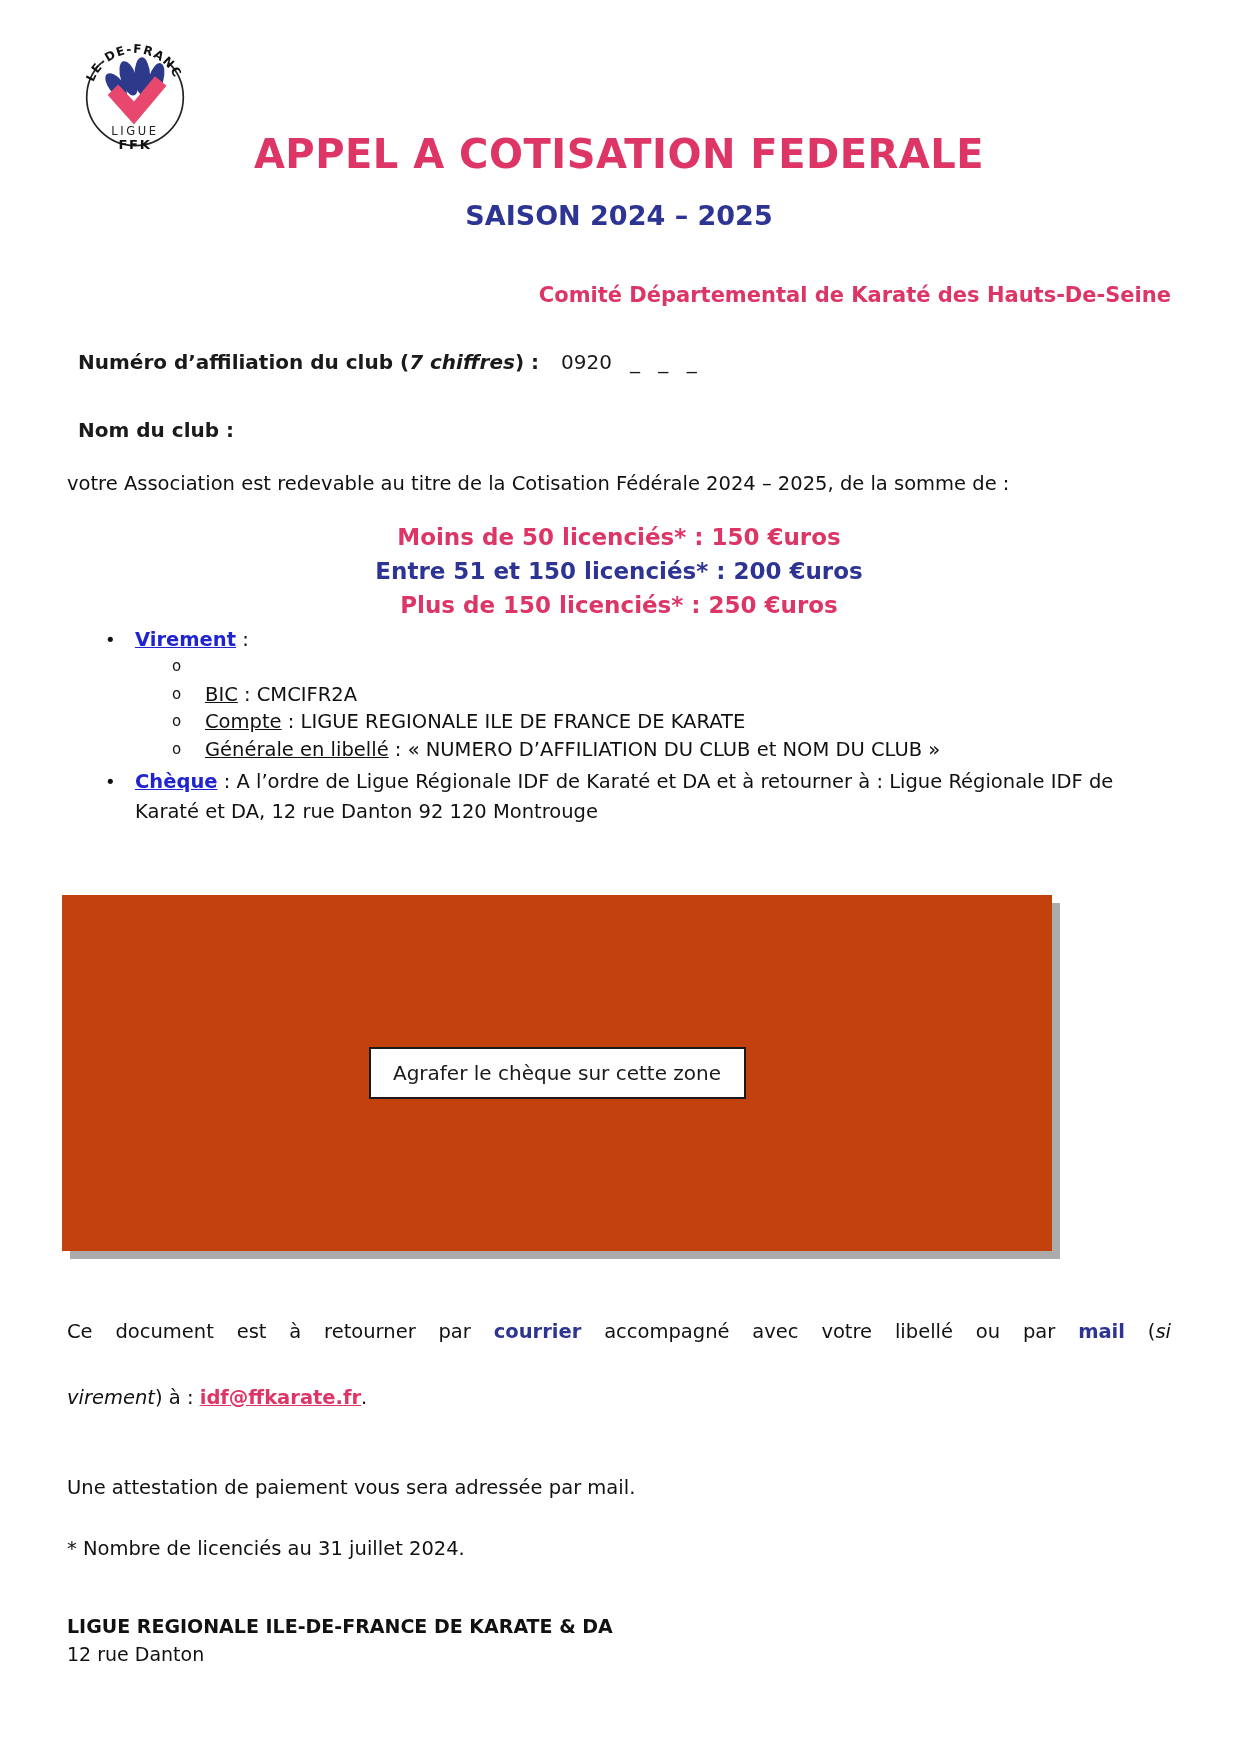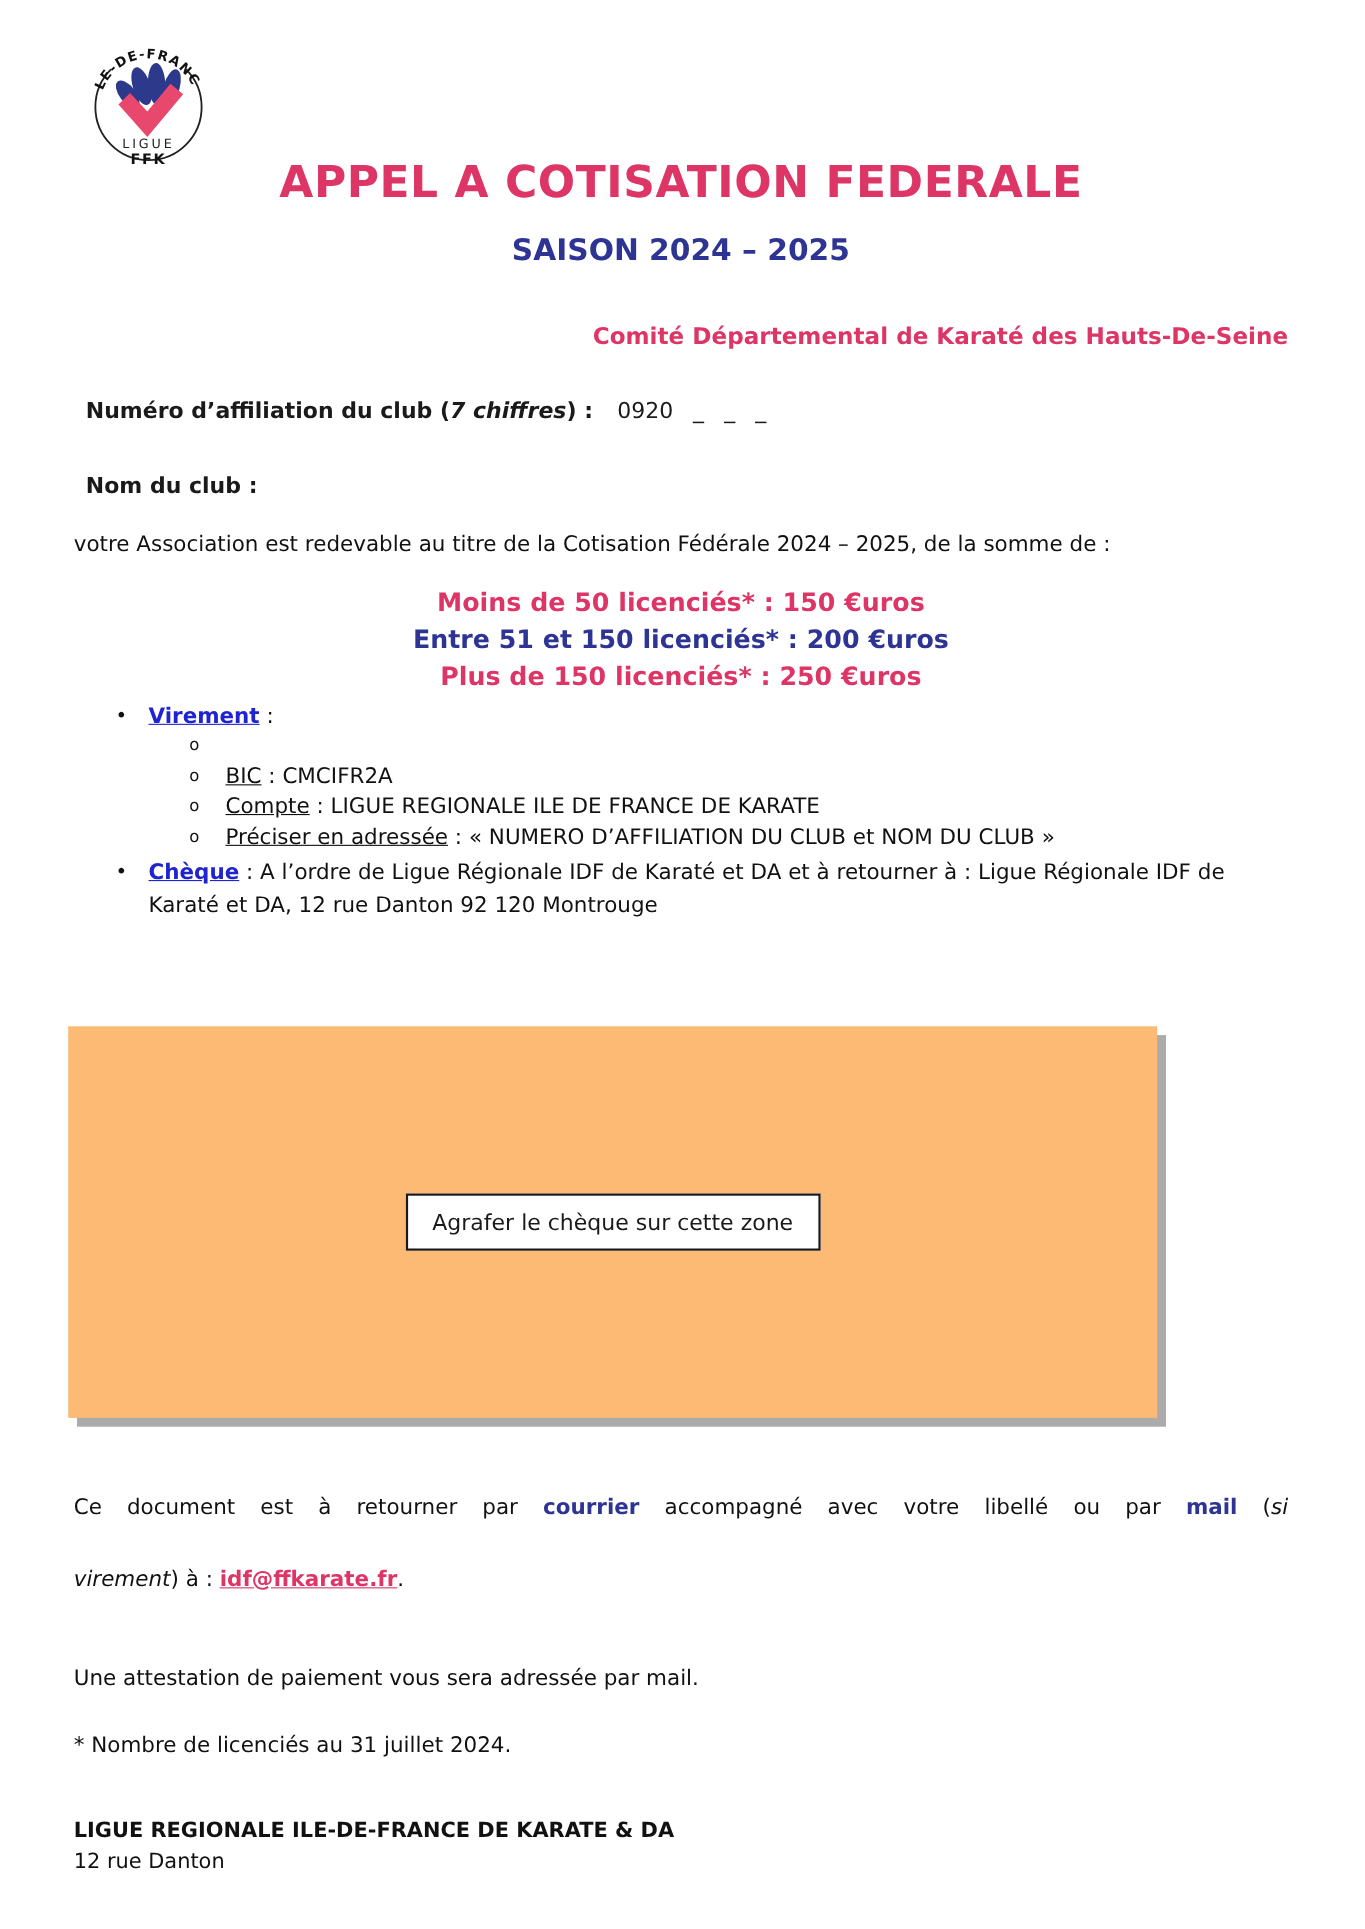--- a/index.html
+++ b/index.html
@@ -3,21 +3,21 @@
 <meta charset="utf-8">
 <style>
   * { margin:0; padding:0; box-sizing:border-box; }
   body { background:#ffffff; font-family:"DejaVu Sans", sans-serif; }
   .page { width:1241px; height:1754px; position:relative; background:#ffffff; overflow:hidden; color:#1a1a1a; }
 
   .logo { position:absolute; left:72px; top:30px; width:126px; height:126px; }
 
   .content { padding:130px 70px 0 67px; }
 
-  h1.title { text-align:center; font-size:40px; font-weight:bold; color:#DC3566; line-height:48px; letter-spacing:0.5px;margin-top:12px; }
+  h1.title { text-align:center; font-size:40px; font-weight:bold; color:#DC3566; line-height:48px; letter-spacing:0.5px; }
 
   .season-wrap { text-align:center; margin-top:20px; line-height:36px; }
   .season-inner { font-size:27px; font-weight:bold; color:#2D3493;
     text-decoration-thickness:3px; text-underline-offset:5px; }
 
   .committee { text-align:right; margin-top:44px; font-size:21px; font-weight:bold; color:#DC3566; line-height:27px; }
 
   .affil { margin-top:40px; font-size:20px; line-height:26px; padding-left:11px; white-space:pre-wrap; }
   .b { font-weight:bold; }
   .bi { font-weight:bold; font-style:italic; }
@@ -39,21 +39,21 @@
   .row { display:flex; font-size:19.5px; line-height:27px; white-space:pre-wrap; color:#111; }
   .row.l1 { padding-left:38px; margin-top:4px; }
   .row.l2 { padding-left:105px; line-height:27.5px; }
   .marker1 { flex:0 0 30px; font-size:18px; }
   .marker2 { flex:0 0 33px; font-size:15px; }
   .u { text-decoration:underline; }
   .link { color:#1F24D0; font-weight:bold; text-decoration:underline; }
   .cheque-row { margin-top:26px; line-height:30px; }
   .cheque-text { max-width:990px; }
 
-  .staple-zone { margin-top:95px; margin-left:-5px; width:990px; height:356px; background:#fdba74;
+  .staple-zone { margin-top:68px; margin-left:-5px; width:990px; height:356px; background:#c2410c;
     box-shadow:8px 8px 0 #ABABAB; display:flex; align-items:center; justify-content:center; }
   .staple-label { width:377px; height:52px; background:#ffffff; border:2.5px solid #1a1a1a;
     display:flex; align-items:center; justify-content:center; font-size:20px; color:#1a1a1a; }
 
   .return-block { margin-top:64px; }
   p.return { white-space:pre-wrap; }
   .navy-bold { color:#2D3493; font-weight:bold; }
   .it { font-style:italic; }
   .email-pink { color:#DC3566; font-weight:bold; text-decoration:underline; cursor:pointer; }
 
@@ -126,21 +126,21 @@
 
     <div class="row l2"><span class="marker2">o</span>
     </div>
 
     <div class="row l2"><span class="marker2">o</span><span><span class="u">BIC</span><span> : </span><span>CMCIFR2A</span></span>
     </div>
 
     <div class="row l2"><span class="marker2">o</span><span><span class="u">Compte</span><span> : </span><span>LIGUE REGIONALE ILE DE FRANCE DE KARATE</span></span>
     </div>
 
-    <div class="row l2"><span class="marker2">o</span><span><span class="u">Préciser en adressée</span><span> : </span><span>« NUMERO D’AFFILIATION DU CLUB et NOM DU CLUB »</span></span>
+    <div class="row l2"><span class="marker2">o</span><span><span class="u">Générale en libellé</span><span> : </span><span>« NUMERO D’AFFILIATION DU CLUB et NOM DU CLUB »</span></span>
     </div>
 
     <div class="row l1 cheque-row"><span class="marker1">•</span><span class="cheque-text"><span class="link">Chèque</span><span> : A l’ordre de Ligue Régionale IDF de Karaté et DA et à retourner à : Ligue Régionale IDF de Karaté et DA, 12 rue Danton 92 120 Montrouge</span></span>
     </div>
 
     <div class="staple-zone">
       <div class="staple-label">Agrafer le chèque sur cette zone</div>
     </div>
 
     <div class="return-block">

